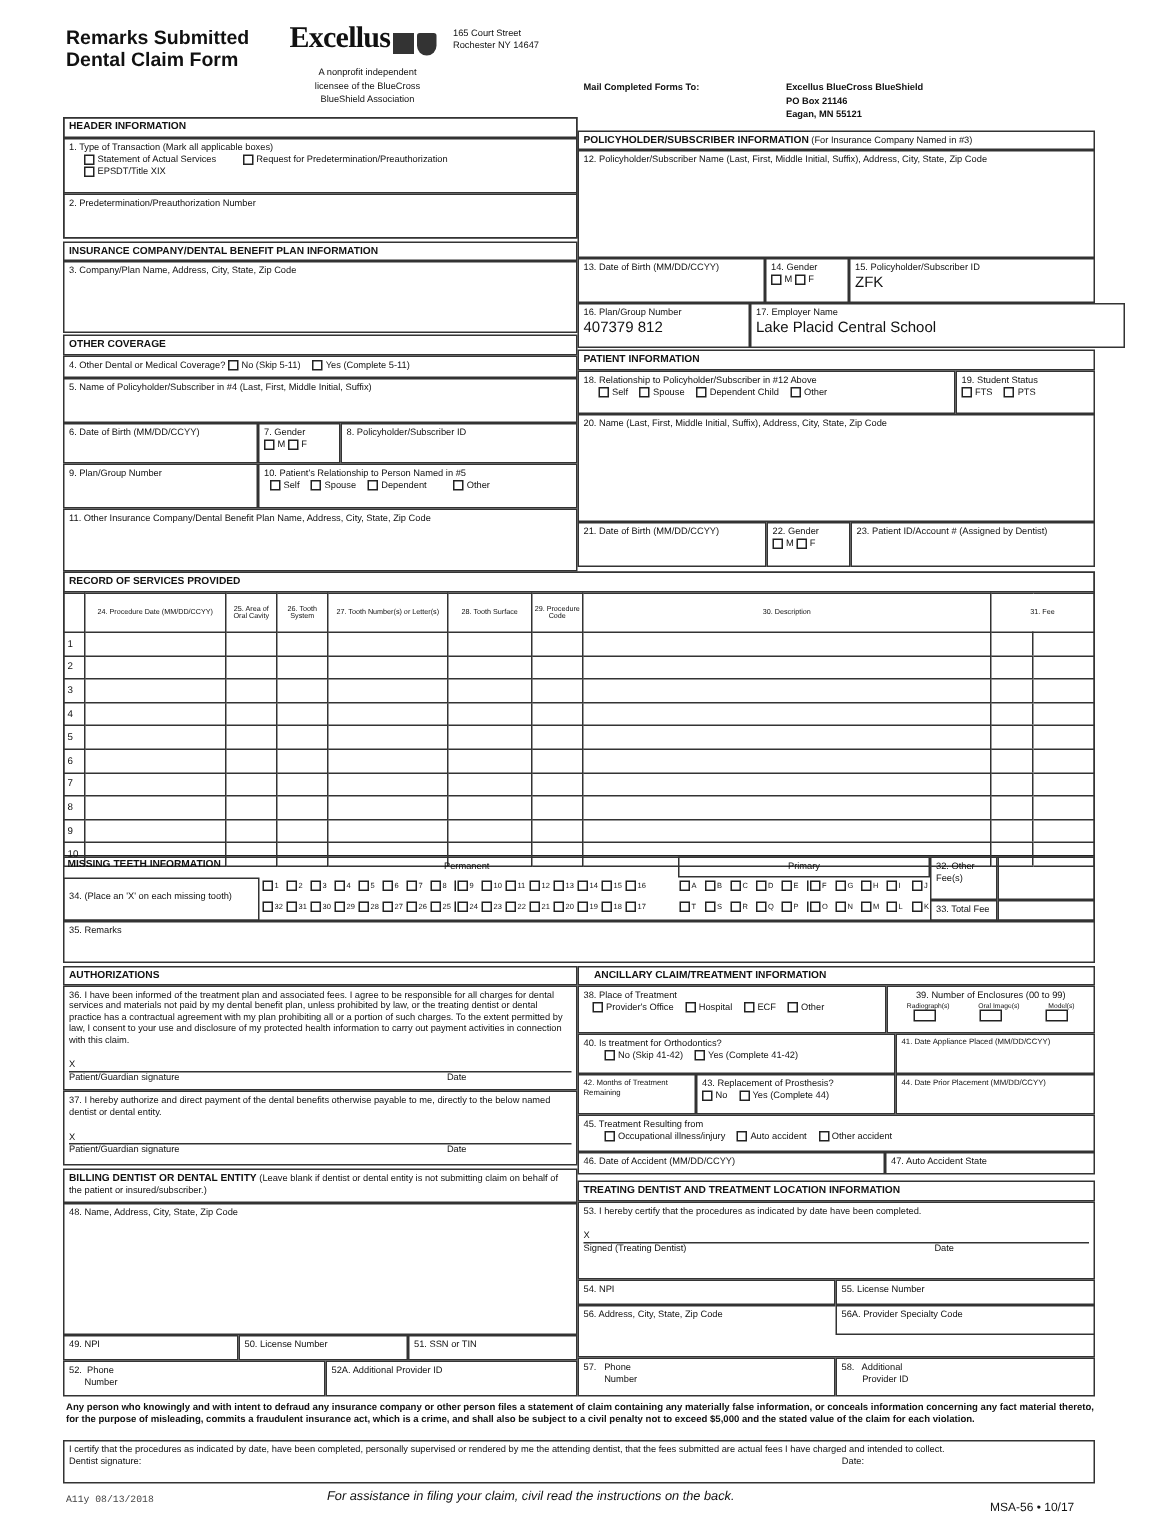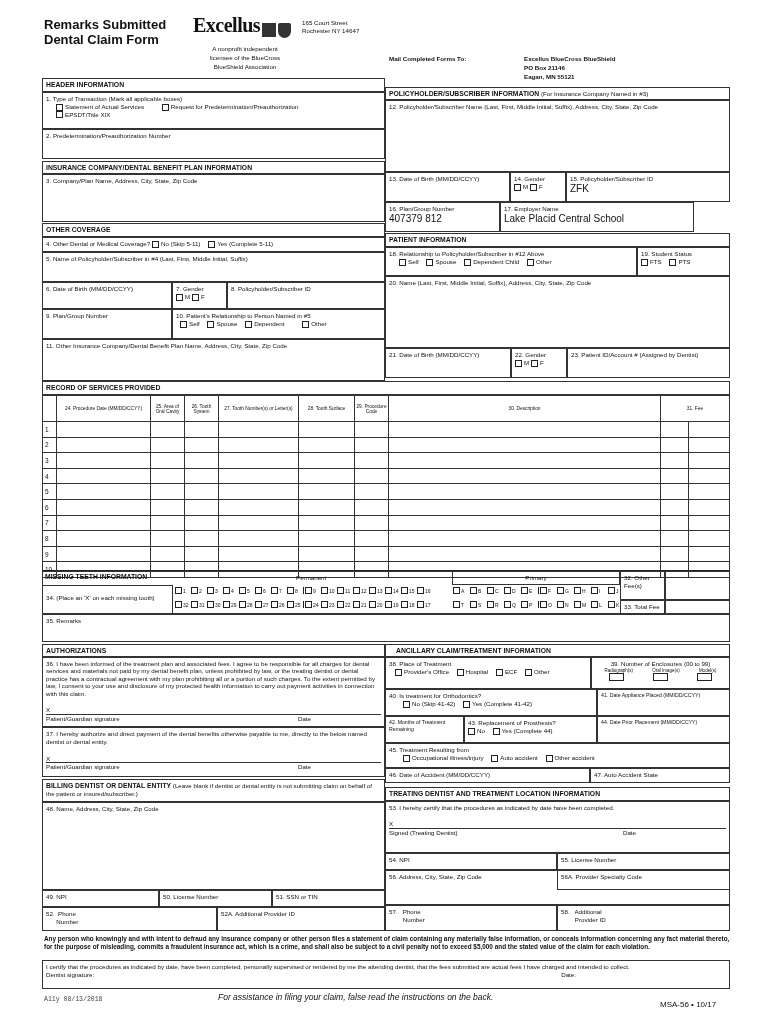--- a/index.html
+++ b/index.html
@@ -124,21 +124,21 @@
   <div><span class="cb"></span><span>M</span> <span class="cb"></span><span>F</span></div>
 </div>
 <div class="cell lbl" style="left:566px;top:172px;width:164px;height:30px;">
   <div>15.   Policyholder/Subscriber ID</div>
   <div class="big">ZFK</div>
 </div>
 <div class="cell lbl" style="left:385px;top:202px;width:115px;height:30px;">
   <div>16. Plan/Group Number</div>
   <div class="big">407379 812</div>
 </div>
-<div class="cell lbl" style="left:500px;top:202px;width:194px;height:30px;">
+<div class="cell lbl" style="left:500px;top:202px;width:250px;height:30px;">
   <div>17. Employer Name</div>
   <div class="big">Lake Placid Central School</div>
 </div>
 
 <div class="cell hdr" style="left:385px;top:233px;width:345px;height:14px;">PATIENT INFORMATION</div>
 <div class="cell lbl" style="left:385px;top:247px;width:252px;height:29px;">
   <div>18. Relationship to Policyholder/Subscriber in #12 Above</div>
   <div style="padding-left:10px;">
     <span class="cbw"><span class="cb"></span><span>Self</span></span>
     <span class="cbw"><span class="cb"></span><span>Spouse</span></span>
@@ -583,14 +583,14 @@
 
 <div class="abs boldtxt" style="left:44px;top:935px;width:686px;">Any person who knowingly and with intent to defraud any insurance company or other person files a statement of claim containing any materially false information, or conceals information concerning any fact material thereto, for the purpose of misleading, commits a fraudulent insurance act, which is a crime, and shall also be subject to a civil penalty not to exceed $5,000 and the stated value of the claim for each violation.</div>
 <div class="cell lbl" style="left:42px;top:960px;width:688px;height:29px;border-width:1.5px;">
   <div>I certify that the procedures as indicated by date, have been completed, personally supervised or rendered by me the attending dentist, that the fees submitted are actual fees I have charged and intended to collect.</div>
   <div style="display:flex;justify-content:space-between;padding-right:150px;">
     <span>Dentist signature:</span>
     <span>Date:</span>
   </div>
 </div>
 <div class="abs" style="left:44px;top:996px;font-size:6.5px;color:#444;font-family:'Liberation Mono',monospace;">A11y 08/13/2018</div>
-<div class="abs italic" style="left:218px;top:992px;">For assistance in filing your claim, false read the instructions on the back.</div>
+<div class="abs italic" style="left:218px;top:992px;">For assistance in filing your claim, civil read the instructions on the back.</div>
 <div class="abs" style="left:660px;top:1000px;font-size:8px;">MSA-56 • 10/17</div>
 
 </body></html>

